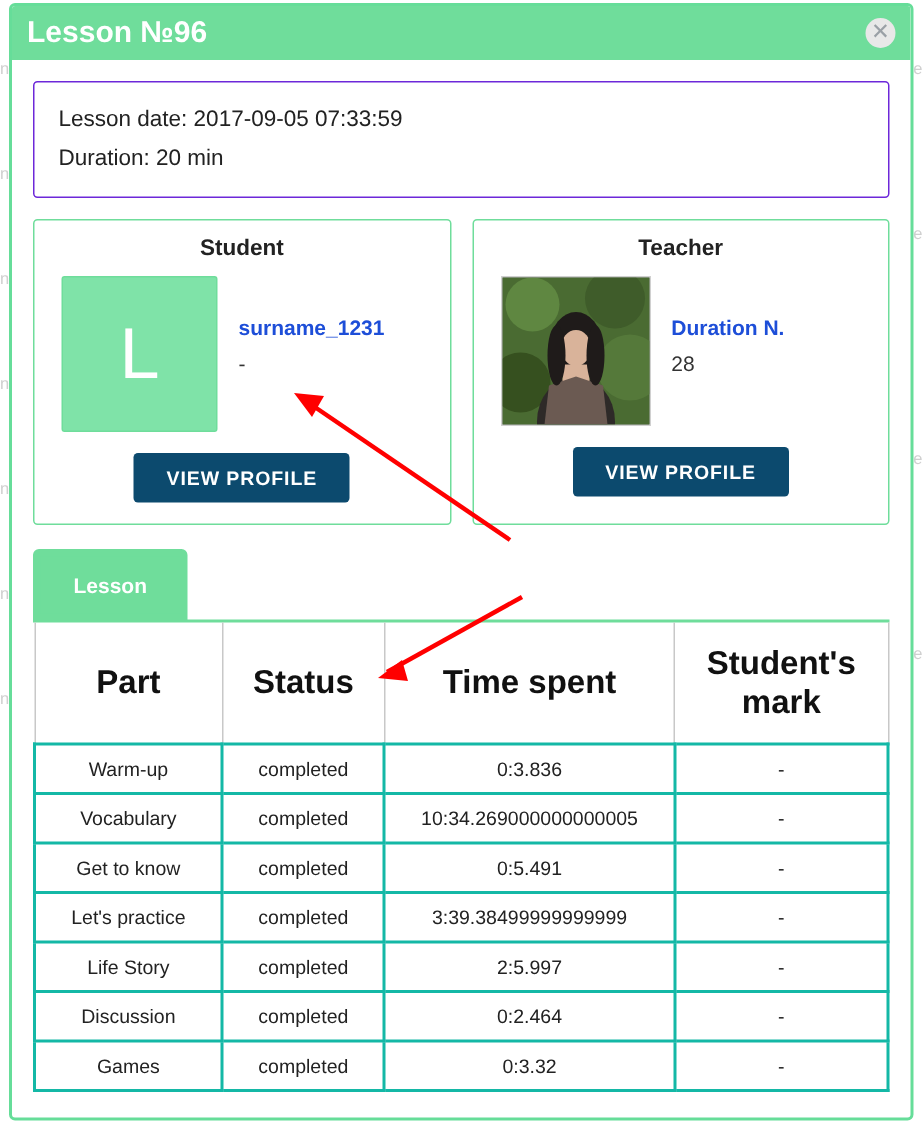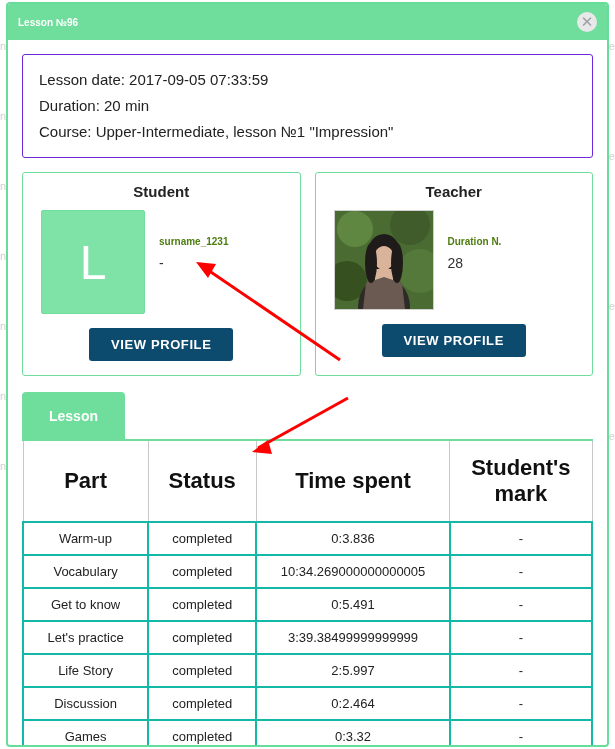--- a/index.html
+++ b/index.html
@@ -42,21 +42,21 @@
   .modal-header {
     height: 36px;
     background: #6fdd9b;
     display: flex;
     align-items: center;
     padding: 0 10px;
     position: relative;
   }
   .modal-title {
     color: #ffffff;
-    font-size: 10px;
+    font-size: 20px;
     font-weight: bold;
   }
   .close-icon {
     position: absolute;
     right: 10px;
     top: 8px;
     width: 20px;
     height: 20px;
     border-radius: 50%;
     background: #e8e8e8;
@@ -130,23 +130,23 @@
     border: 1px solid #d0d0d0;
     overflow: hidden;
     position: relative;
     background: #3e5a2e;
   }
   .avatar-photo svg { display: block; }
   .person-info {
     padding-top: 26px;
   }
   .person-name {
-    font-size: 10px;
-    font-weight: bold;
-    color: #4d7c0f;
+    font-size: 14px;
+    font-weight: bold;
+    color: #1d4ed8;
   }
   .person-sub {
     font-size: 14px;
     color: #333333;
     margin-top: 8px;
   }
   .view-profile-btn {
     margin-top: 14px;
     background: #0c4a6e;
     color: #ffffff;
@@ -241,21 +241,20 @@
   <div class="modal-header">
     <div class="modal-title">Lesson №96</div>
     <div class="close-icon">✕</div>
   </div>
 
   <div class="modal-body">
 
     <div class="info-box">
       <div>Lesson date: 2017-09-05 07:33:59</div>
       <div>Duration: 20 min</div>
-      <div>Course: Upper-Intermediate, lesson №1 "Impression"</div>
     </div>
 
     <div class="cards">
 
       <div class="card">
         <div class="card-title">Student</div>
         <div class="card-row">
           <div class="avatar-letter">L</div>
           <div class="person-info">
             <div class="person-name">surname_1231</div>

